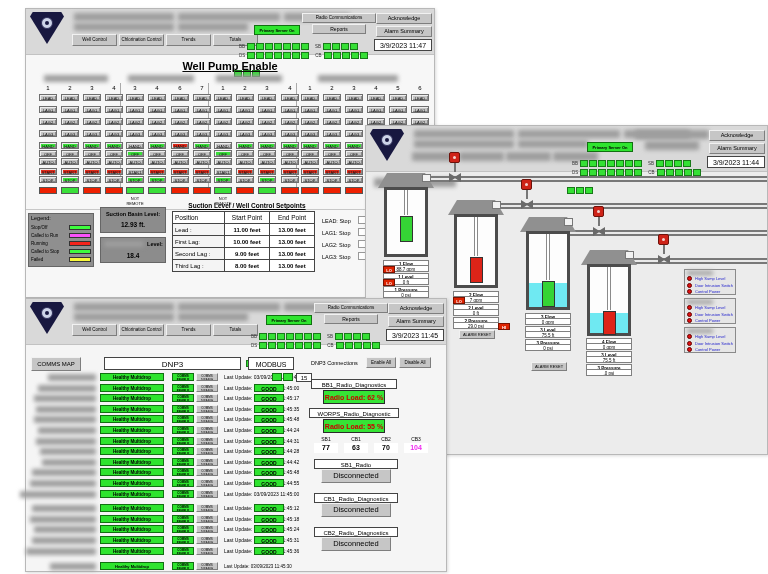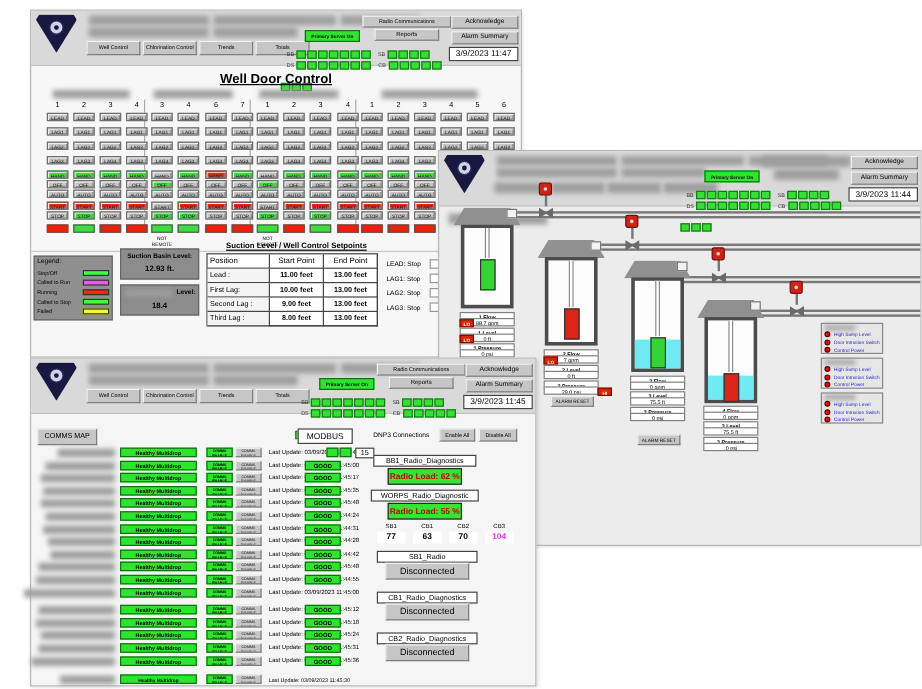--- a/index.html
+++ b/index.html
@@ -54,21 +54,21 @@
       <div class="w btn3" style="left: 187px; top: 25px; width: 45px; height: 12px; font-size: 4.5px; line-height: 10px;">Totals</div>
       <div class="w gchip" style="left: 228px; top: 16px; width: 46px; height: 10px; font-size: 4px; line-height: 10px;">Primary Server On</div>
       <div class="w btn3" style="left: 276px; top: 4px; width: 74px; height: 10px; font-size: 4.5px; line-height: 8px;">Radio Communications</div>
       <div class="w btn3" style="left: 286px; top: 15px; width: 54px; height: 10px; font-size: 5px; line-height: 8px;">Reports</div>
       <div class="w btn3" style="left: 350px; top: 4px; width: 56px; height: 11px; font-size: 5.5px; line-height: 9px;">Acknowledge</div>
       <div class="w btn3" style="left: 350px; top: 17px; width: 56px; height: 11px; font-size: 5.5px; line-height: 9px;">Alarm Summary</div>
       <div class="w wht" style="left: 348px; top: 30px; width: 58px; height: 12px; font-size: 7px; line-height: 12px;">3/9/2023 11:47</div>
       <div class="w" style="left: 208px; top: 28px; width: 140px; height: 8px;"><span class="striplab">BB</span><span class="cell"></span><span class="cell"></span><span class="cell"></span><span class="cell"></span><span class="cell"></span><span class="cell"></span><span class="cell"></span><span class="striplab">SB</span><span class="cell"></span><span class="cell"></span><span class="cell"></span><span class="cell"></span></div>
       <div class="w" style="left: 208px; top: 37px; width: 140px; height: 8px;"><span class="striplab">DS</span><span class="cell"></span><span class="cell"></span><span class="cell"></span><span class="cell"></span><span class="cell"></span><span class="cell"></span><span class="cell"></span><span class="striplab">CB</span><span class="cell"></span><span class="cell"></span><span class="cell"></span><span class="cell"></span><span class="cell"></span><span class="cell"></span><span class="cell"></span><span class="cell"></span></div>
     </div>
-    <div class="w" style="left: 0px; top: 50px; width: 408px; height: 14px; font-size: 11px; line-height: 14px; text-align: center; font-weight: bold; text-decoration: underline;">Well Door Control</div>
+    <div class="w" style="left: 0px; top: 50px; width: 408px; height: 14px; font-size: 11px; line-height: 14px; text-align: center; font-weight: bold; text-decoration: underline;">Well Pump Enable</div>
     <div class="w blurb" style="left: 18px; top: 66px; width: 64px; height: 7px;"></div>
     <div class="w blurb" style="left: 102px; top: 66px; width: 66px; height: 7px;"></div>
     <div class="w blurb" style="left: 190px; top: 66px; width: 66px; height: 7px;"></div>
     <div class="w blurb" style="left: 292px; top: 66px; width: 80px; height: 7px;"></div>
     <div class="w" style="left: 94px; top: 74px; width: 1px; height: 110px; background: rgb(170, 170, 170);"></div>
     <div class="w" style="left: 182px; top: 74px; width: 1px; height: 110px; background: rgb(170, 170, 170);"></div>
     <div class="w" style="left: 270px; top: 74px; width: 1px; height: 110px; background: rgb(170, 170, 170);"></div>
     <div class="w" style="left: 13px; top: 76px; width: 18px; height: 7px; font-size: 6px; line-height: 7px; text-align: center;">1</div>
     <div class="w pb" style="left: 13px; top: 85px; width: 18px; height: 7px; font-size: 4px; line-height: 7px;">LEAD</div>
     <div class="w pb" style="left: 13px; top: 97px; width: 18px; height: 7px; font-size: 4px; line-height: 7px;">LAG1</div>
@@ -478,20 +478,21 @@
       <div class="w gchip" style="left: 240px; top: 16px; width: 46px; height: 10px; font-size: 4px; line-height: 10px;">Primary Server On</div>
       <div class="w btn3" style="left: 288px; top: 4px; width: 74px; height: 10px; font-size: 4.5px; line-height: 8px;">Radio Communications</div>
       <div class="w btn3" style="left: 298px; top: 15px; width: 54px; height: 10px; font-size: 5px; line-height: 8px;">Reports</div>
       <div class="w btn3" style="left: 362px; top: 4px; width: 56px; height: 11px; font-size: 5.5px; line-height: 9px;">Acknowledge</div>
       <div class="w btn3" style="left: 362px; top: 17px; width: 56px; height: 11px; font-size: 5.5px; line-height: 9px;">Alarm Summary</div>
       <div class="w wht" style="left: 360px; top: 30px; width: 58px; height: 12px; font-size: 7px; line-height: 12px;">3/9/2023 11:45</div>
       <div class="w" style="left: 220px; top: 28px; width: 140px; height: 8px;"><span class="striplab">BB</span><span class="cell"></span><span class="cell"></span><span class="cell"></span><span class="cell"></span><span class="cell"></span><span class="cell"></span><span class="cell"></span><span class="striplab">SB</span><span class="cell"></span><span class="cell"></span><span class="cell"></span><span class="cell"></span></div>
       <div class="w" style="left: 220px; top: 37px; width: 140px; height: 8px;"><span class="striplab">DS</span><span class="cell"></span><span class="cell"></span><span class="cell"></span><span class="cell"></span><span class="cell"></span><span class="cell"></span><span class="cell"></span><span class="striplab">CB</span><span class="cell"></span><span class="cell"></span><span class="cell"></span><span class="cell"></span><span class="cell"></span><span class="cell"></span><span class="cell"></span><span class="cell"></span></div>
     </div>
     <div class="w btn3" style="left: 5px; top: 58px; width: 50px; height: 14px; font-size: 6px; line-height: 12px;">COMMS MAP</div>
+    <div class="w wht" style="left: 78px; top: 58px; width: 137px; height: 13px; font-size: 8px; line-height: 13px;">DNP3</div>
     <div class="w wht" style="left: 222px; top: 58px; width: 46px; height: 13px; font-size: 7px; line-height: 13px;">MODBUS</div>
     <div class="w blurb" style="left: 22px; top: 75px; width: 48px; height: 7px;"></div>
     <div class="w gchip" style="left: 74px; top: 74px; width: 64px; height: 8px; font-size: 4.5px; line-height: 8px;">Healthy Multidrop</div>
     <div class="w gchip" style="left: 146px; top: 74px; width: 22px; height: 8px; font-size: 3px; line-height: 4px; white-space: normal;">COMMS ENABLE</div>
     <div class="w btn3" style="left: 170px; top: 74px; width: 22px; height: 8px; font-size: 3px; line-height: 4px; white-space: normal;">COMMS DISABLE</div>
     <div class="w" style="left: 198px; top: 75px; width: 90px; height: 7px; font-size: 5px; line-height: 7px;">Last Update: 03/09/2023 11:45:48</div>
     <div class="w gchip" style="left: 246px; top: 74px; width: 10px; height: 8px; font-size: 3px; line-height: 8px;"></div>
     <div class="w gchip" style="left: 257px; top: 74px; width: 10px; height: 8px; font-size: 3px; line-height: 8px;"></div>
     <div class="w wht" style="left: 270px; top: 74px; width: 16px; height: 9px; font-size: 6px; line-height: 9px;">15</div>
     <div class="w blurb" style="left: 12px; top: 85.6px; width: 58px; height: 7px;"></div>

